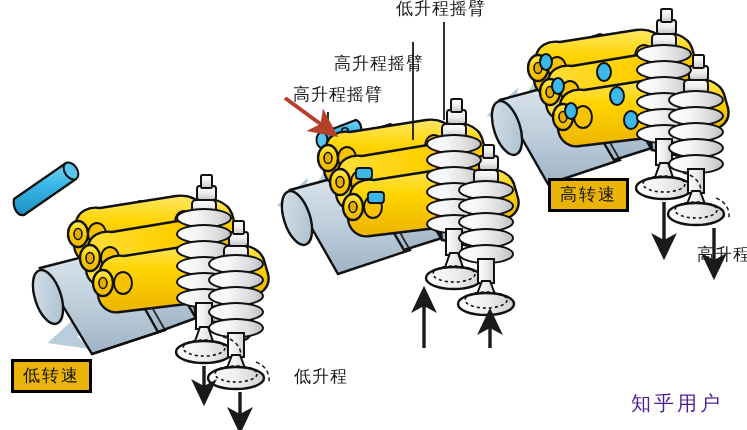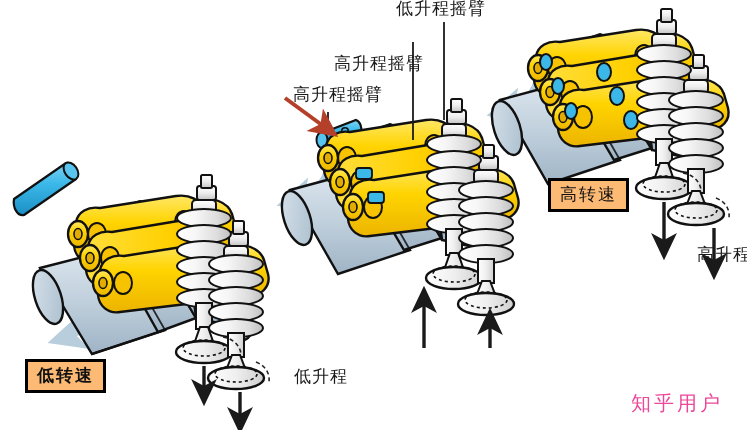--- a/index.html
+++ b/index.html
@@ -2,22 +2,22 @@
 <html><head>
 <meta charset="utf-8">
 <style>
   html,body{margin:0;padding:0;background:#ffffff;}
   body{font-family:"DejaVu Sans","Liberation Sans",sans-serif;}
   #stage{position:relative;width:747px;height:430px;background:#ffffff;overflow:hidden;}
   #stage svg{position:absolute;left:0;top:0;}
   .lbl{position:absolute;white-space:nowrap;color:#1a1a1a;font-size:17px;line-height:1;
        font-family:"DejaVu Sans","Liberation Sans",sans-serif;letter-spacing:1px;}
   .boxlbl{position:absolute;white-space:nowrap;color:#111;font-size:17px;line-height:1;
-       border:3px solid #000;padding:5px 9px 6px 9px;background:#fdba74;letter-spacing:2px;}
-  .wm{position:absolute;color:#ec4899;font-size:20px;letter-spacing:3px;white-space:nowrap;}
+       border:3px solid #000;padding:5px 9px 6px 9px;background:#eab308;letter-spacing:2px;}
+  .wm{position:absolute;color:#4c1d95;font-size:20px;letter-spacing:3px;white-space:nowrap;}
 </style>
 </head>
 <body>
 
 <div id="stage">
 
 <svg width="747" height="430" viewBox="0 0 747 430">
   <defs>
     <linearGradient id="gCam" x1="0" y1="0" x2="0" y2="1">
       <stop offset="0%" stop-color="#DCE6EE"></stop>
@@ -356,21 +356,21 @@
   <line x1="328" y1="112" x2="328" y2="128" stroke="#1a1a1a" stroke-width="1.8"></line>
   <line x1="285" y1="98" x2="326" y2="128" stroke="#B5402A" stroke-width="4" marker-end="url(#mArrowRed)"></line>
 </svg>
 
 <div class="lbl" style="left:293px;top:86px;">高升程摇臂</div>
 
 <div class="lbl" style="left:334px;top:55px;">高升程摇臂</div>
 
 <div class="lbl" style="left:396px;top:0;">低升程摇臂</div>
 
-<div class="boxlbl" style="left:25px;top:359px;font-weight:bold;">低转速</div>
+<div class="boxlbl" style="left:11px;top:359px;">低转速</div>
 
 <div class="lbl" style="left:294px;top:368px;">低升程</div>
 
 <div class="boxlbl" style="left:548px;top:178px;">高转速</div>
 
 <div class="lbl" style="left:697px;top:246px;">高升程</div>
 
 <div class="wm" style="left:631px;top:390px;">知乎用户</div>
 
 </div>

